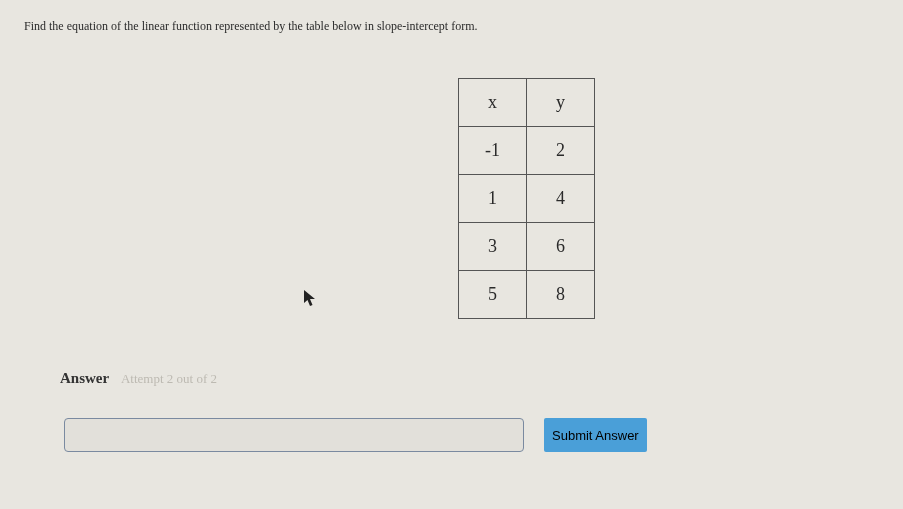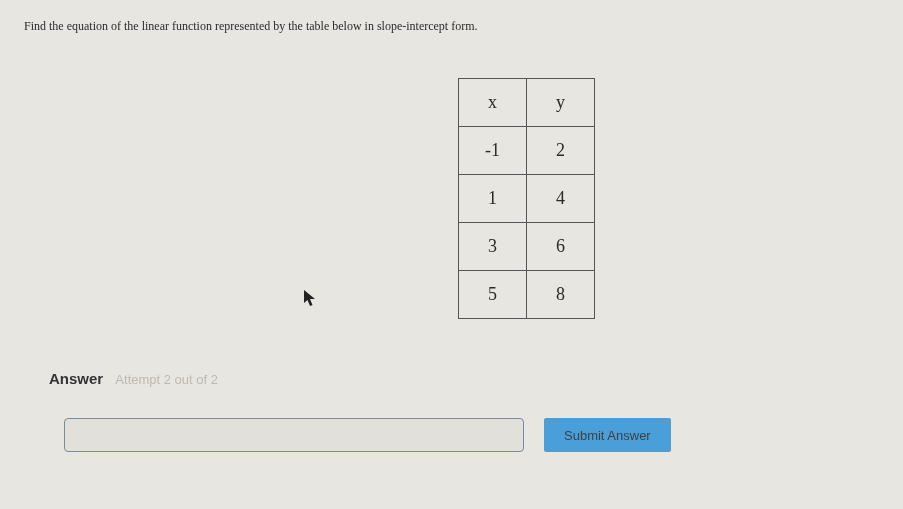--- a/index.html
+++ b/index.html
@@ -29,23 +29,23 @@
       border: 1px solid #555;
       width: 68px;
       height: 48px;
       text-align: center;
       vertical-align: middle;
       font-size: 18px;
       font-family: Georgia, serif;
     }
     .answer-label-row {
       position: absolute;
-      left: 49px;
+      left: 60px;
       top: 370px;
-      font-family: Liberation Sans, sans-serif;
+      font-family: Liberation Serif, serif;
       font-size: 15px;
     }
     .answer-label {
       font-weight: bold;
       color: #333;
       margin-right: 8px;
     }
     .attempt-label {
       color: #bdbab2;
       font-size: 13px;
@@ -62,23 +62,23 @@
       width: 460px;
       height: 34px;
       border: 1.5px solid #7a8aa0;
       border-radius: 4px;
       background: #e2e0da;
       padding: 4px 8px;
       font-size: 14px;
     }
     .submit-btn {
       height: 34px;
-      padding: 0 20px;
+      padding: 0 8px;
       background: #4a9fd8;
-      color: #404040;
+      color: #000000;
       border: none;
       border-radius: 2px;
       font-size: 13px;
       font-family: Arial, sans-serif;
       cursor: pointer;
     }
     .cursor {
       position: absolute;
       left: 303px;
       top: 289px;

